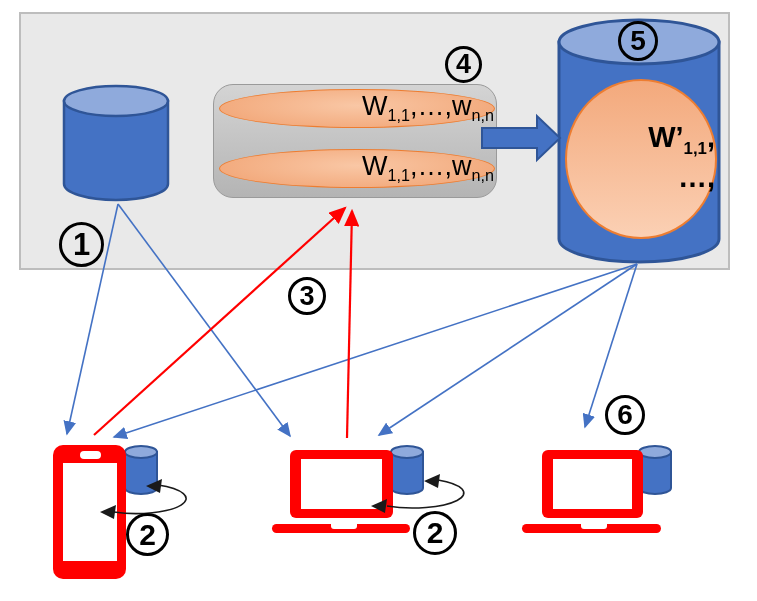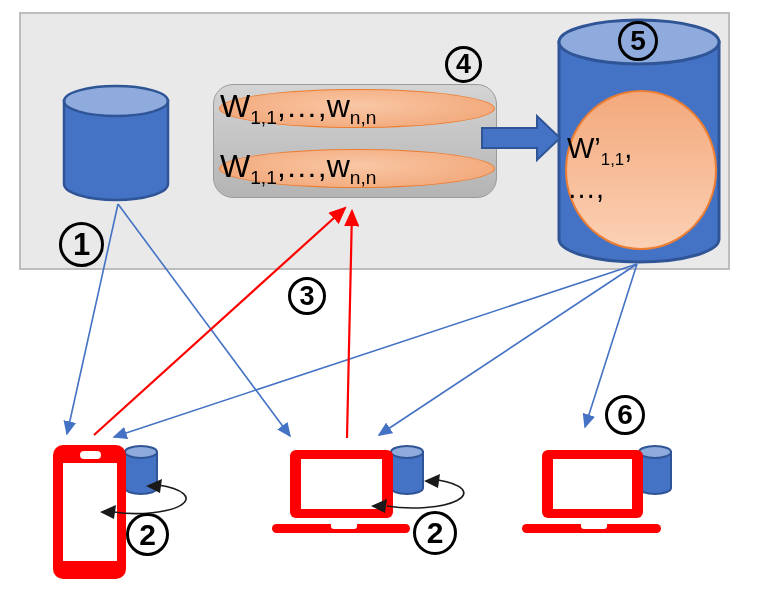--- a/index.html
+++ b/index.html
@@ -18,34 +18,34 @@
   
   .staging-box {
     left:213px; top:84px; width:284px; height:114px;
     background:linear-gradient(180deg,#d4d4d4,#b4b4b4);
     border:1.5px solid #9a9a9a; border-radius:20px; box-sizing:border-box;
   }
   .weights-ellipse {
     width:276px; height:39px; border-radius:50%;
     background:radial-gradient(55% 70% at 50% 42%, #f9c7a5 0%, #f2a87a 100%);
     border:1.5px solid #ED7D31; box-sizing:border-box;
-    display:flex; align-items:center; justify-content:flex-start;
-    font-size:32px; color:#000;
+    display:flex; align-items:center; justify-content:flex-end;
+    font-size:27px; color:#000;
   }
   .weights-ellipse sub { font-size:60%; }
   .we1 { left:219px; top:89px; }
   .we2 { left:219px; top:149px; }
 
   
   .agg-circle {
-    left:565px; top:90px; width:152px; height:160px; border-radius:50%;
+    left:565px; top:79px; width:152px; height:160px; border-radius:50%;
     background:linear-gradient(180deg,#f3a97c 0%, #fbd0b4 100%);
     border:2px solid #ED7D31; box-sizing:border-box;
-    display:flex; flex-direction:column; align-items:flex-start; justify-content:center;
-    color:#000; line-height:1.25;
+    display:flex; flex-direction:column; align-items:flex-end; justify-content:center;
+    color:#000; line-height:1.25;font-weight:bold;
   }
   .agg-line { font-size:29px; }
   .agg-line sub { font-size:58%; }
 
   
   .marker {
     border:3px solid #000; border-radius:50%; box-sizing:border-box;
     display:flex; align-items:center; justify-content:center;
     font-weight:bold; color:#000; background:transparent;
   }

